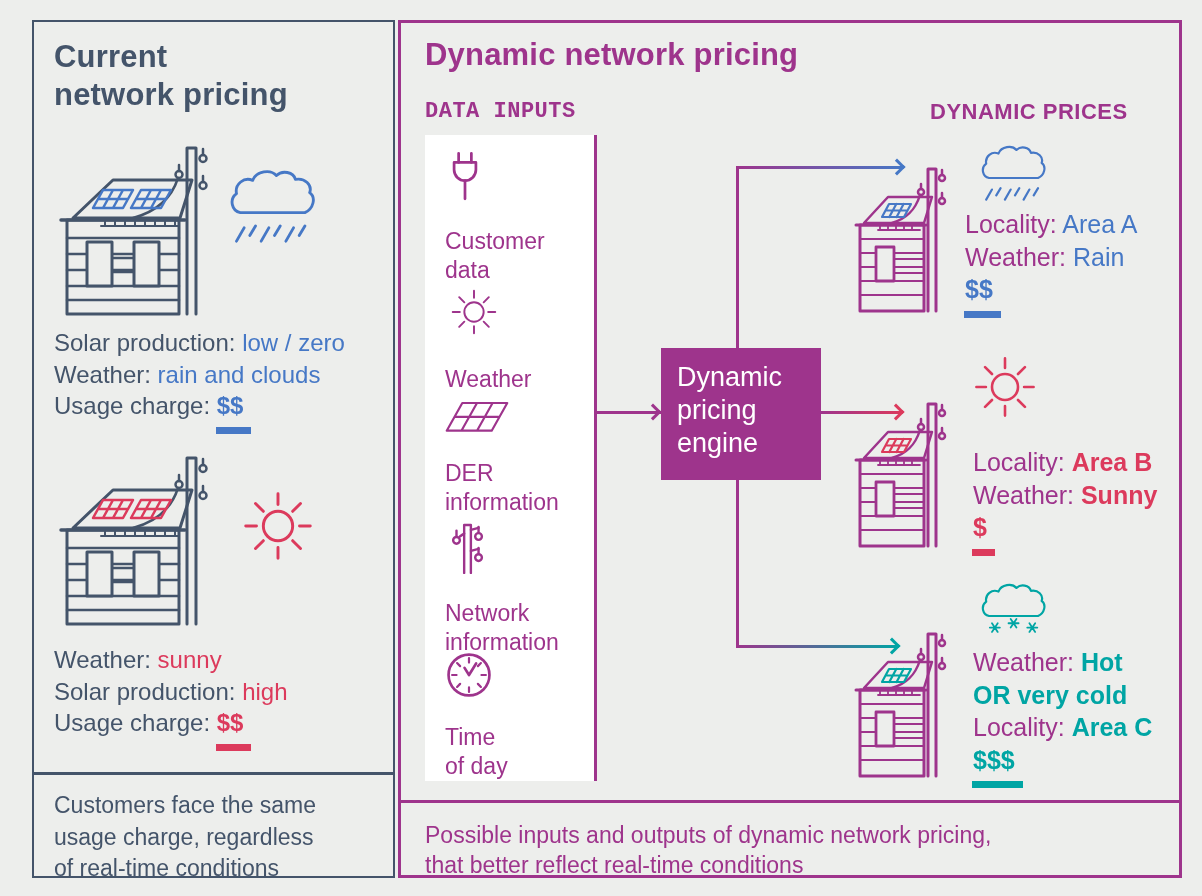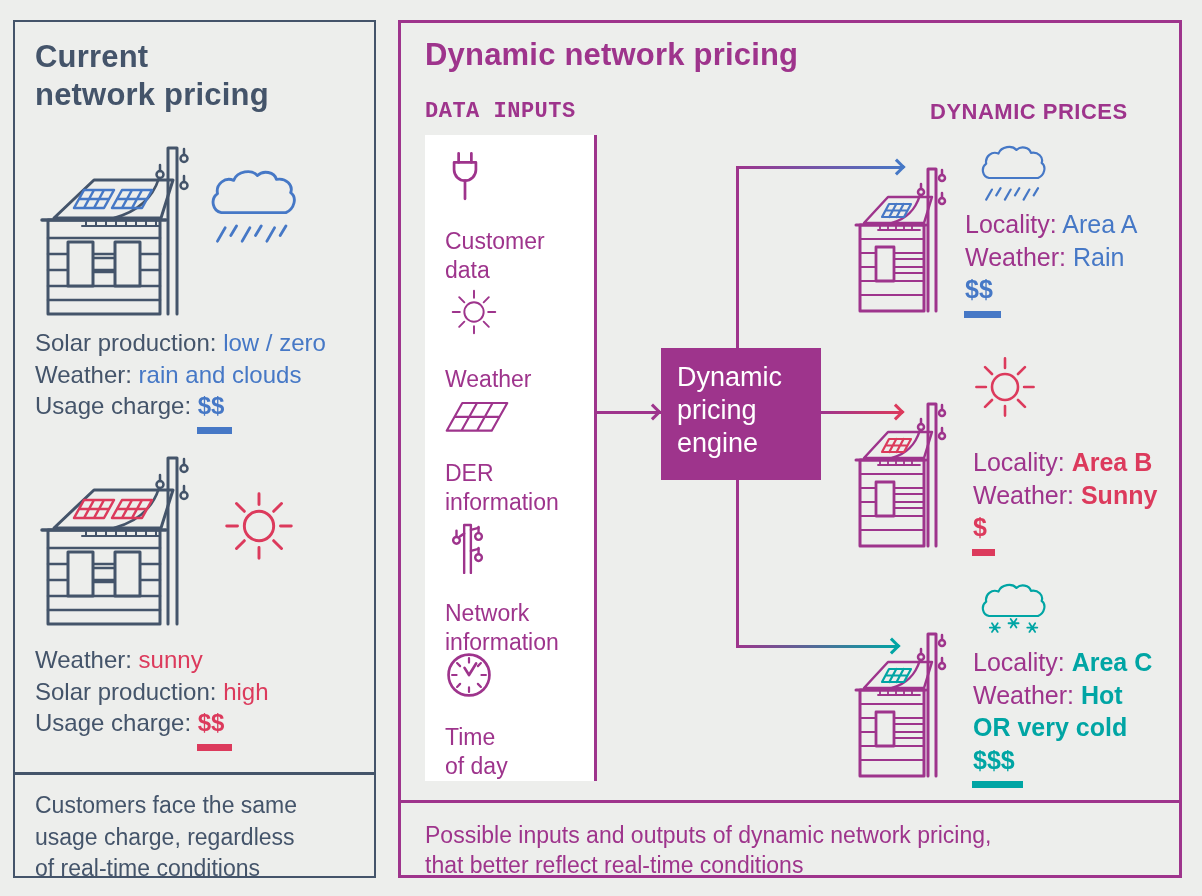--- a/index.html
+++ b/index.html
@@ -9,21 +9,21 @@
     font-family: "Liberation Sans", "DejaVu Sans", sans-serif;
     overflow: hidden;
   }
   .canvas { position: relative; width: 1202px; height: 896px; }
   .abs { position: absolute; }
   svg { display: block; overflow: visible; }
   .prewrap { white-space: pre-line; }
 
   
   .panel { position: absolute; top: 20px; height: 858px; }
-  .panel-left  { left: 13px;  width: 363px; border: 2.5px solid var(--slate); }
+  .panel-left  { left: 32px;  width: 363px; border: 2.5px solid var(--slate); }
   .panel-right { left: 398px; width: 784px; border: 3px solid var(--purple); padding-left: 36px; }
 
   
   .title { font-weight: 600; line-height: 1.22; letter-spacing: .2px; }
   .title-left  { left: 20px; top: 16px; font-size: 31px; color: var(--slate); }
   .title-right { left: 24px; top: 13px; font-size: 31px; color: var(--purple); }
 
   .house-left  { color: var(--slate); }
   .house-right { color: var(--purple); }
 
@@ -303,23 +303,23 @@
       <div><span class="price">$</span></div>
     </div>
 
     <svg class="abs house-right" style="left:455px; top:605px; --panel:var(--teal)" width="100" height="152" viewBox="0 0 100 152">
         <use href="#house-small"></use>
       </svg>
     <svg class="abs icon-teal" style="left:578px; top:558px" width="72" height="60" viewBox="0 0 100 82">
         <use href="#cloud-snow"></use>
       </svg>
     <div class="out-text out-c" style="left:572px; top:623px">
-      <div><span class="lbl">Locality:</span> <span class="val">Area C</span></div>
       <div><span class="lbl">Weather:</span> <span class="val prewrap">Hot
 OR very cold</span></div>
+      <div><span class="lbl">Locality:</span> <span class="val">Area C</span></div>
       <div><span class="price">$$$</span></div>
     </div>
 
     <div class="abs divider-right"></div>
     <p class="abs caption-right prewrap">Possible inputs and outputs of dynamic network pricing,
 that better reflect real-time conditions</p>
   </section>
 </div>
 
 </body></html>

